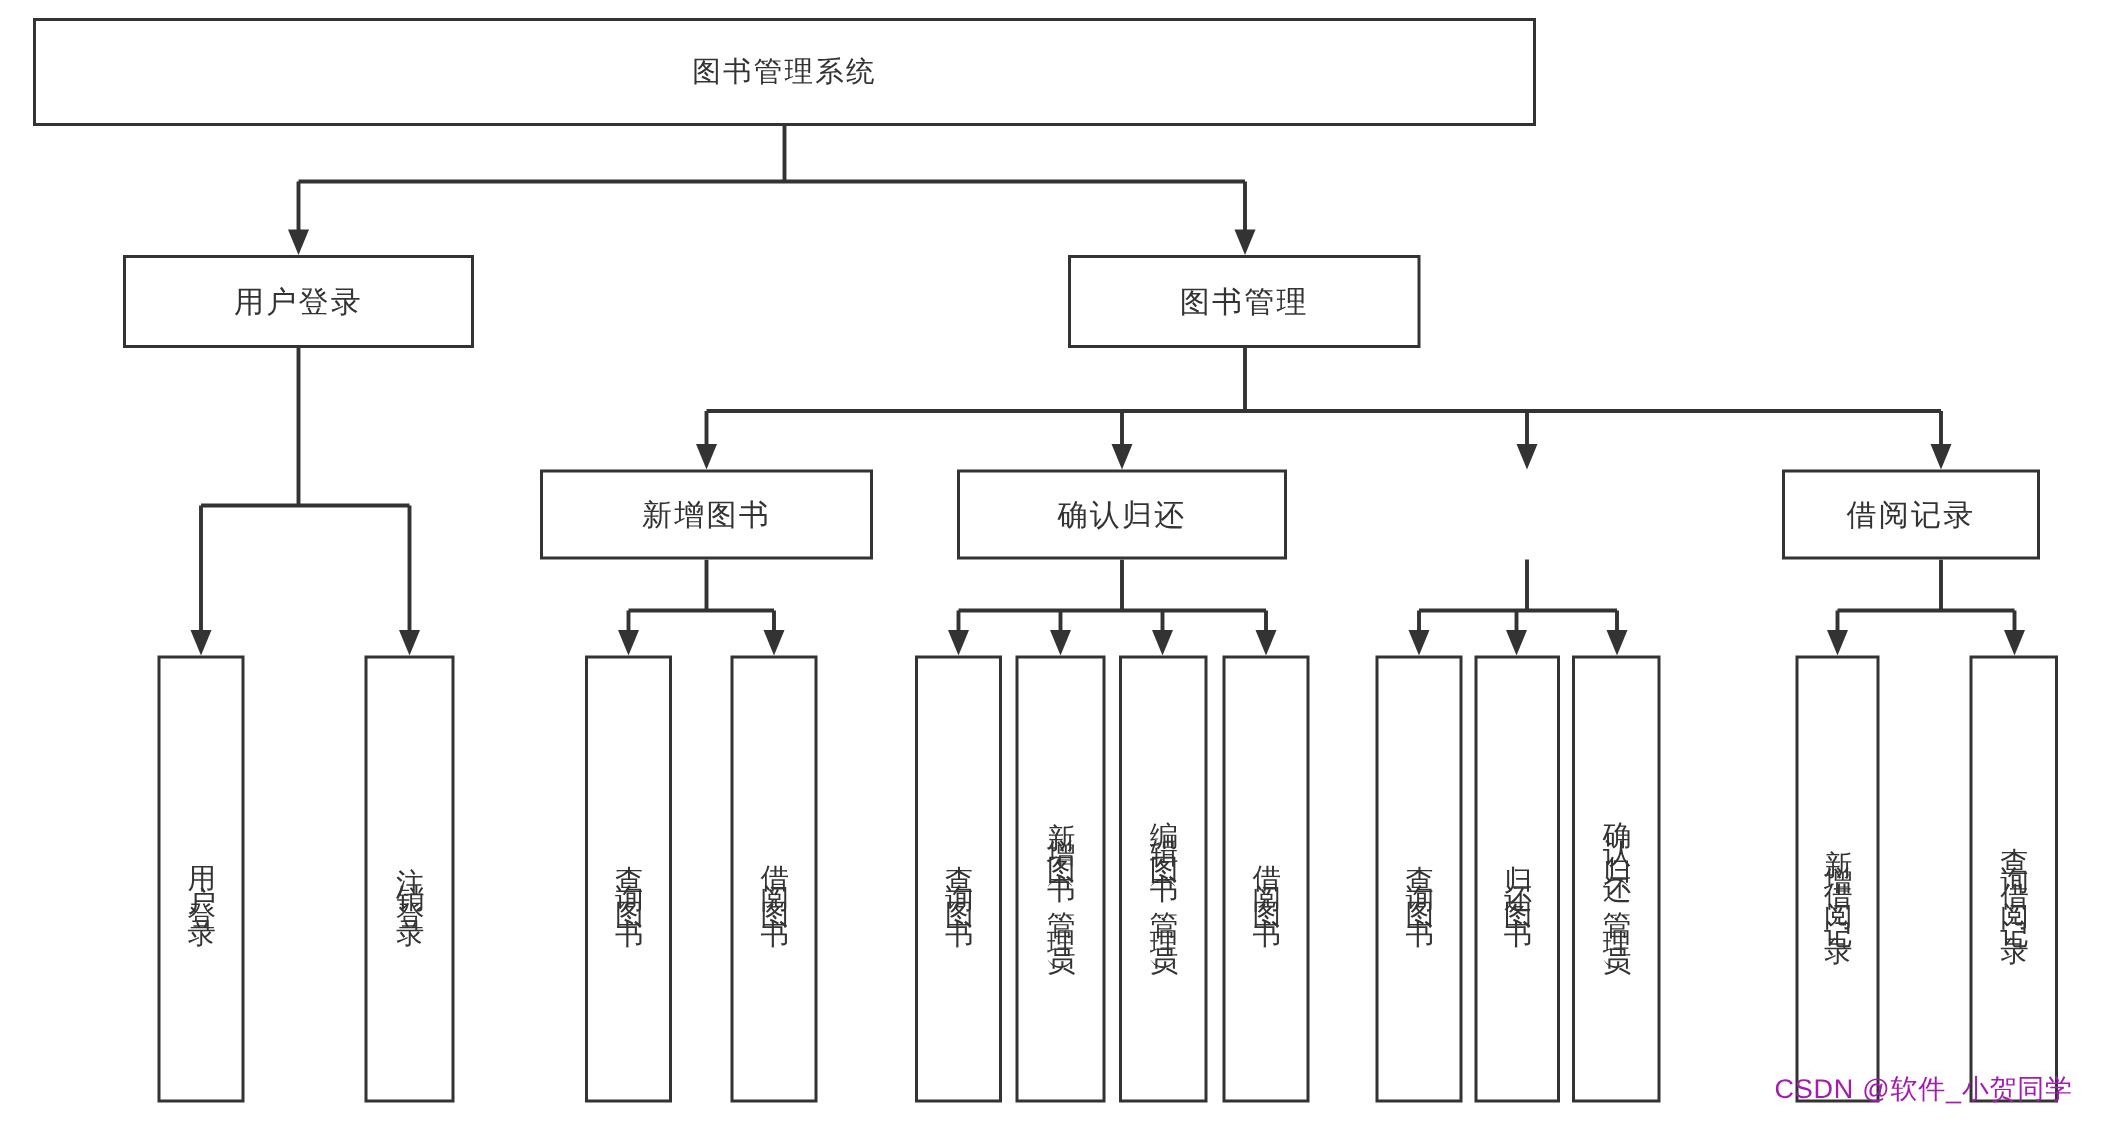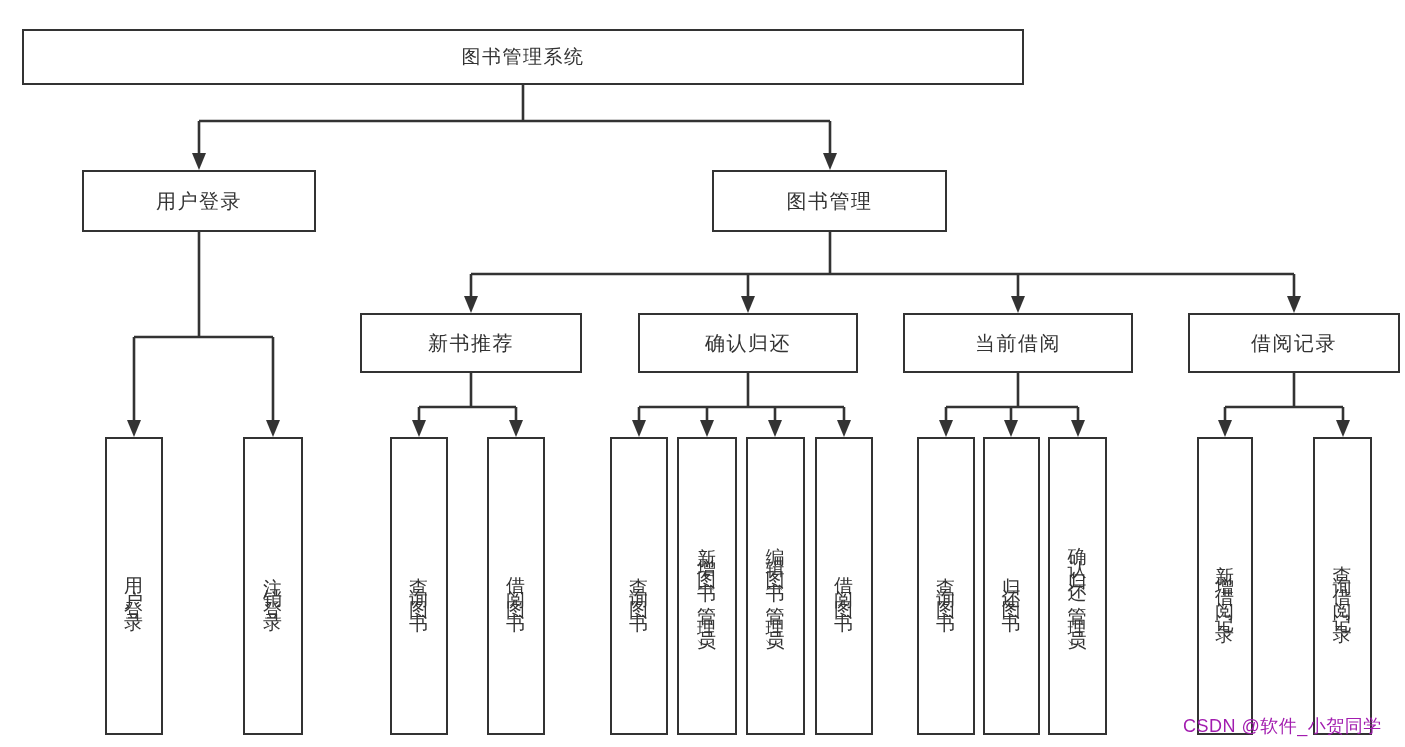--- a/index.html
+++ b/index.html
@@ -18,27 +18,27 @@
     color:#333333;box-sizing:border-box;
   }
   .node .lbl{letter-spacing:1.5px;white-space:nowrap;}
   .root-node .lbl{font-size:19px;}
   .l2-node .lbl,.l3-node .lbl{font-size:20px;}
   .vnode .lbl{
     writing-mode:vertical-rl;text-orientation:mixed;
     font-size:19px;letter-spacing:12px;white-space:nowrap;line-height:1;
   }
   
-  #nd-root{left:22px;top:12px;width:1002px;height:56px;margin-top:17px;}
+  #nd-root{left:22px;top:12px;width:1002px;height:72px;}
   #nd-user-login{left:82px;top:170px;width:234px;height:62px;}
   #nd-book-mgmt{left:712px;top:170px;width:235px;height:62px;text-align:center;}
   #nd-new-book{left:360px;top:313px;width:222px;height:60px;}
   #nd-book-borrow{left:638px;top:313px;width:220px;height:60px;}
   #nd-current-borrow{left:903px;top:313px;width:230px;height:60px;}
-  #nd-borrow-record{left:1188px;top:313px;width:212px;height:60px;}
+  #nd-borrow-record{left:1188px;top:313px;width:172px;height:60px;}
   #nd-ul-login{left:105px;top:437px;width:58px;height:298px;}
   #nd-ul-logout{left:243px;top:437px;width:60px;height:298px;}
   #nd-nb-query{left:390px;top:437px;width:58px;height:298px;}
   #nd-nb-borrow{left:487px;top:437px;width:58px;height:298px;}
   #nd-bb-query{left:610px;top:437px;width:58px;height:298px;}
   #nd-bb-add{left:677px;top:437px;width:60px;height:298px;}
   #nd-bb-edit{left:746px;top:437px;width:59px;height:298px;}
   #nd-bb-borrow{left:815px;top:437px;width:58px;height:298px;}
   #nd-cb-query{left:917px;top:437px;width:58px;height:298px;}
   #nd-cb-return{left:983px;top:437px;width:57px;height:298px;}
@@ -110,27 +110,24 @@
   </div>
 
   <div class="node l2-node" id="nd-user-login">
     <span class="lbl">用户登录</span>
   </div>
   <div class="node l2-node" id="nd-book-mgmt">
     <span class="lbl">图书管理</span>
   </div>
 
   <div class="node l3-node" id="nd-new-book">
-    <span class="lbl">新书推荐</span>
+    <span class="lbl">新增图书</span>
   </div>
   <div class="node l3-node" id="nd-book-borrow">
     <span class="lbl">确认归还</span>
-  </div>
-  <div class="node l3-node" id="nd-current-borrow">
-    <span class="lbl">当前借阅</span>
   </div>
   <div class="node l3-node" id="nd-borrow-record">
     <span class="lbl">借阅记录</span>
   </div>
 
   <div class="node vnode" id="nd-ul-login">
     <span class="lbl">用户登录</span>
   </div>
   <div class="node vnode" id="nd-ul-logout">
     <span class="lbl">注销登录</span>

